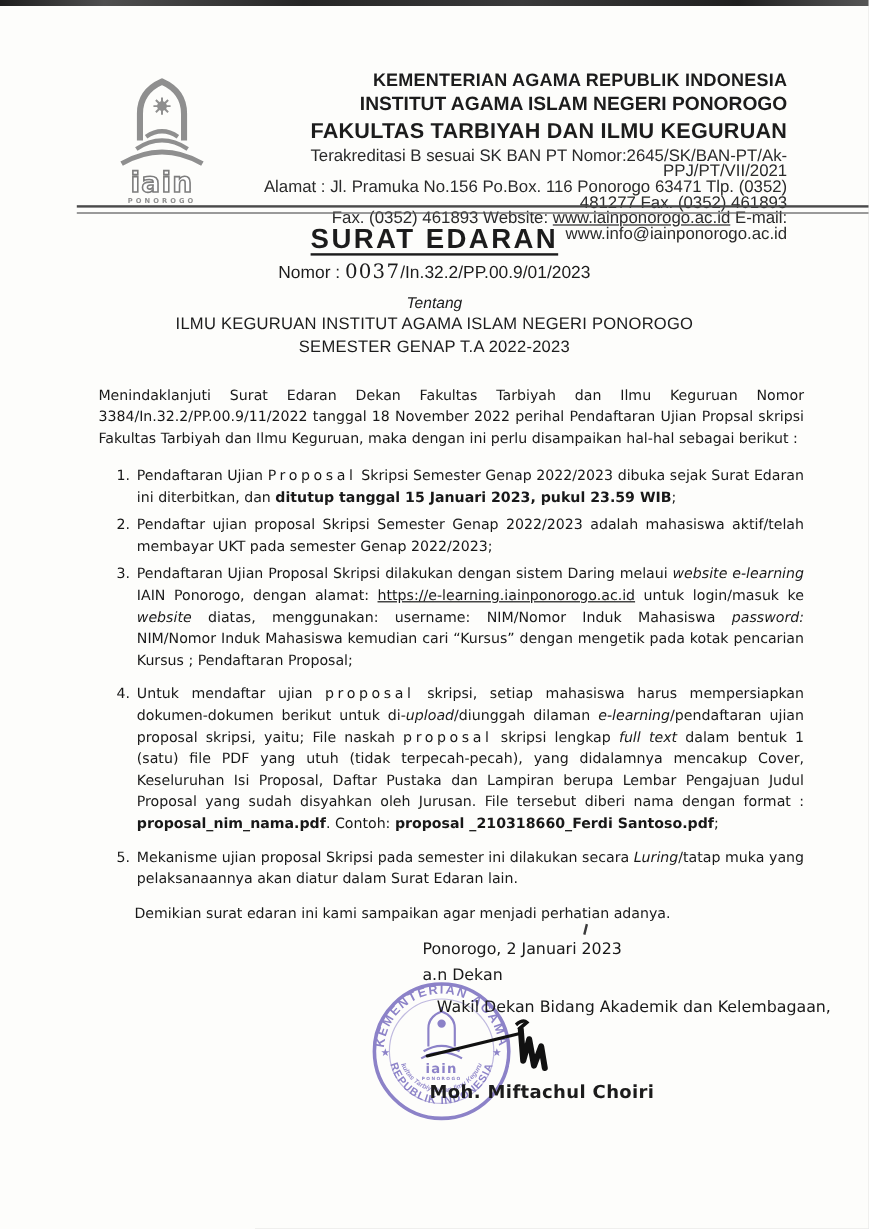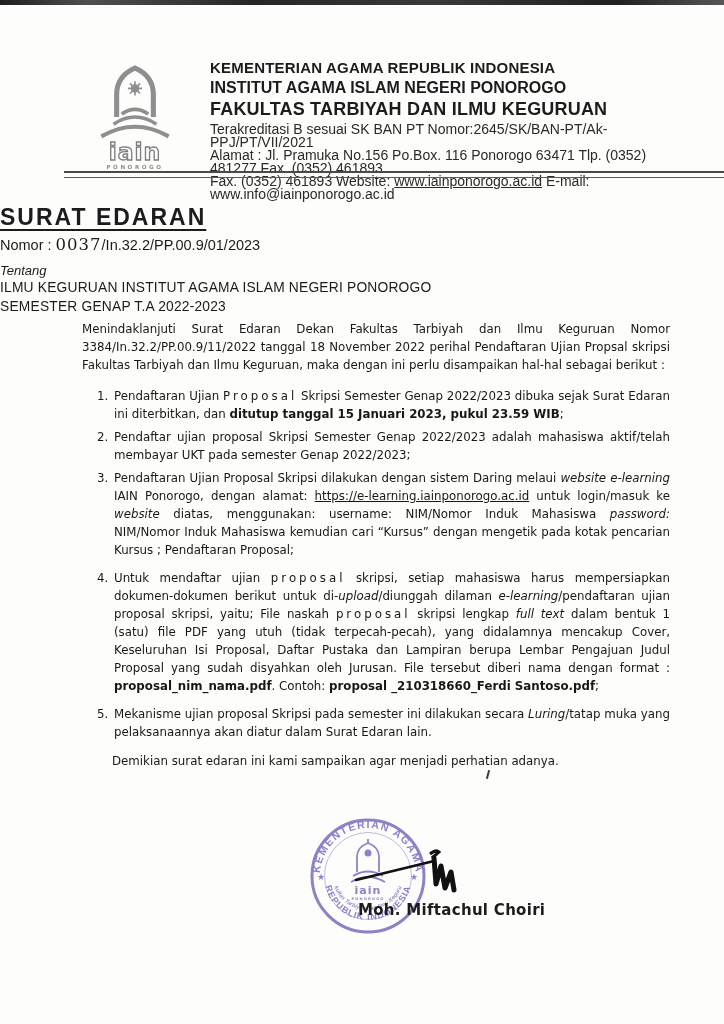--- a/index.html
+++ b/index.html
@@ -3,31 +3,31 @@
 <meta charset="utf-8">
 <style>
   html,body{margin:0;padding:0;background:#d8d8d8;}
   .page{position:relative;width:724px;height:1024px;background:#fdfdfb;overflow:hidden;
         font-family:"DejaVu Sans",sans-serif;color:#1c1c1c;}
   
   .scan-top{position:absolute;top:0;left:0;right:0;height:5px;
     background:linear-gradient(90deg,#1e1e1e,#4f4f4f 12%,#262626 35%,#3a3a3a 60%,#202020 85%,#565656);}
   
   .hdr-logo{position:absolute;left:84px;top:60px;width:102px;height:114px;}
-  .hdr-text{position:absolute;left:186px;top:58px;width:470px;text-align:left;
-    font-family:"Liberation Sans",sans-serif;margin-left:24px;}
+  .hdr-text{position:absolute;left:186px;top:58px;width:470px;text-align:right;
+    font-family:"Liberation Sans",sans-serif;}
   .hdr-ministry{font-size:15px;font-weight:bold;line-height:20px;letter-spacing:.2px;}
   .hdr-institute{font-size:16px;font-weight:bold;line-height:20px;}
   .hdr-faculty{font-size:18px;font-weight:bold;line-height:22px;letter-spacing:.2px;}
   .hdr-small{font-size:14px;line-height:13px;color:#2a2a2a;}
   .hdr-small .u{text-decoration:underline;}
   .rule{position:absolute;top:171px;left:64px;right:0;height:4px;
     border-top:2.5px solid #4a4a4a;border-bottom:1.5px solid #5a5a5a;}
   
-  .title{position:absolute;top:204px;left:0;width:724px;text-align:left;
+  .title{position:absolute;top:186px;left:0;width:724px;text-align:center;
     font-family:"Liberation Sans",sans-serif;}
   .title-heading{display:inline-block;font-size:23px;font-weight:600;letter-spacing:2px;
     text-decoration:underline;text-underline-offset:4px;}
   .nomor{font-size:14.5px;margin-top:4px;}
   .nomor-hand{font-family:"DejaVu Serif",serif;font-size:16.5px;letter-spacing:1px;}
   .tentang{font-style:italic;font-size:13px;margin-top:9px;}
   .subject{font-size:13.8px;line-height:16.5px;letter-spacing:.2px;margin-top:2px;}
   
   .content{position:absolute;top:320px;left:78px;width:592px;
     font-size:11.8px;line-height:18px;text-align:justify;color:#181818;}
@@ -96,20 +96,25 @@
         <li><span>Pendaftar ujian proposal Skripsi Semester Genap 2022/2023 adalah mahasiswa aktif/telah membayar UKT pada semester Genap 2022/2023;</span></li>
         <li><span>Pendaftaran Ujian Proposal Skripsi dilakukan dengan sistem Daring melaui </span><span class="i">website e-learning</span><span> IAIN Ponorogo, dengan alamat: </span><span class="u">https://e-learning.iainponorogo.ac.id</span><span> untuk login/masuk ke </span><span class="i">website</span><span> diatas, menggunakan: username: NIM/Nomor Induk Mahasiswa </span><span class="i">password:</span><span> NIM/Nomor Induk Mahasiswa kemudian cari “Kursus” dengan mengetik pada kotak pencarian Kursus ; Pendaftaran Proposal;</span></li>
         <li class="gap-top"><span>Untuk mendaftar ujian </span><span class="sp">proposal</span><span> skripsi, setiap mahasiswa harus mempersiapkan dokumen-dokumen berikut untuk di-</span><span class="i">upload</span><span>/diunggah dilaman </span><span class="i">e-learning</span><span>/pendaftaran ujian proposal skripsi, yaitu; File naskah </span><span class="sp">proposal</span><span> skripsi lengkap </span><span class="i">full text</span><span> dalam bentuk 1 (satu) file PDF yang utuh (tidak terpecah-pecah), yang didalamnya mencakup Cover, Keseluruhan Isi Proposal, Daftar Pustaka dan Lampiran berupa Lembar Pengajuan Judul Proposal yang sudah disyahkan oleh Jurusan. File tersebut diberi nama dengan format : </span><span class="b">proposal_nim_nama.pdf</span><span>. Contoh: </span><span class="b">proposal _210318660_Ferdi Santoso.pdf</span><span>;</span></li>
         <li class="gap-top"><span>Mekanisme ujian proposal Skripsi pada semester ini dilakukan secara </span><span class="i">Luring</span><span>/tatap muka yang pelaksanaannya akan diatur dalam Surat Edaran lain.</span></li>
       </ol>
     <p class="closing">Demikian surat edaran ini kami sampaikan agar menjadi perhatian adanya.</p>
   </div>
 
   <div class="stray"></div>
 
+  <div class="sig">
+    <div class="sig-date">Ponorogo, 2 Januari 2023</div>
+    <div class="sig-an">a.n Dekan</div>
+    <div class="sig-role">Wakil Dekan Bidang Akademik dan Kelembagaan,</div>
+  </div>
 
   <svg class="stamp" viewBox="0 0 120 120">
     <defs>
       <path id="arcTop" d="M 12,60 A 48,48 0 0 1 108,60"></path>
       <path id="arcBot" d="M 16,60 A 44,44 0 0 0 104,60"></path>
       <path id="arcInner" d="M 26,70 A 36,36 0 0 0 94,70"></path>
     </defs>
     <circle cx="60" cy="60" r="56" fill="none" stroke="#7468bd" stroke-width="3"></circle>
     <circle cx="60" cy="60" r="43.5" fill="none" stroke="#7468bd" stroke-width="1" opacity=".55"></circle>
     <text font-family="Liberation Sans, sans-serif" font-weight="bold" font-size="10.5" letter-spacing="1.5" fill="#7468bd">

